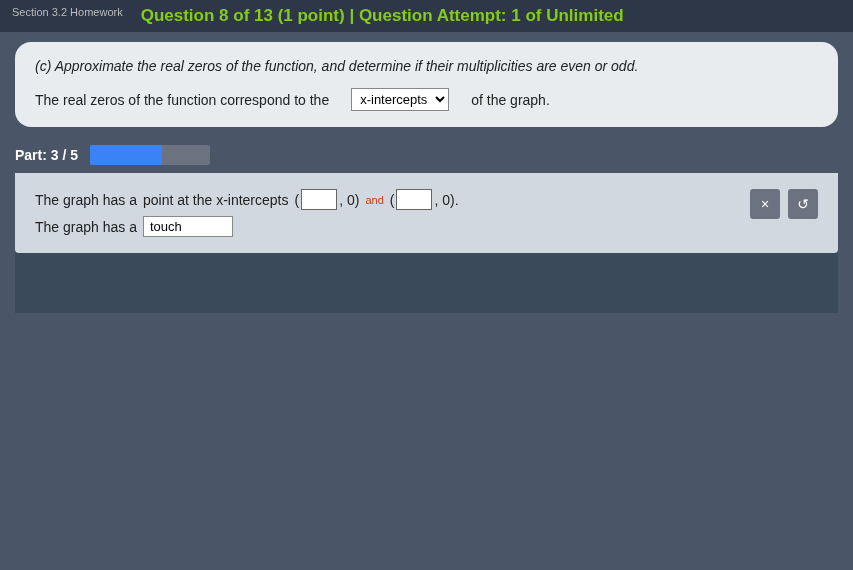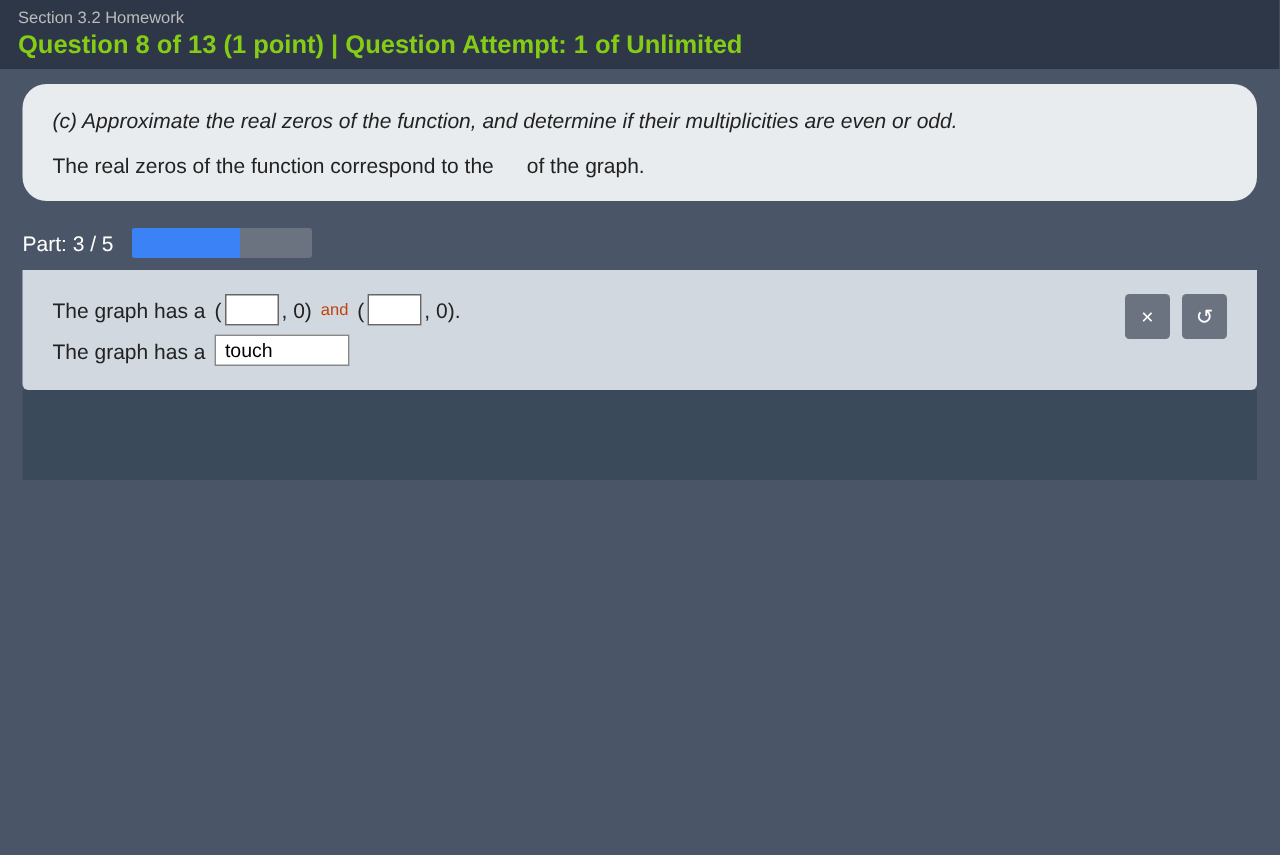--- a/index.html
+++ b/index.html
@@ -10,22 +10,22 @@
       height: 570px;
       overflow: hidden;
       position: relative;
     }
     .header {
       background: #2d3748;
       padding: 6px 12px;
       color: #ccc;
       font-size: 12px;
       display: flex;
-      flex-direction: column;
-      gap: 2px;
+      flex-direction: row;
+      gap: 18px;
     }
     .header-section {
       color: #bbb;
       font-size: 11px;
     }
     .header-question {
       color: #84cc16;
       font-size: 17px;
       font-weight: bold;
     }
@@ -61,21 +61,21 @@
       background: #4a5568;
       margin: 10px 0 0 0;
       padding: 8px 15px;
       display: flex;
       align-items: center;
       gap: 12px;
     }
     .part-label {
       color: #fff;
       font-size: 14px;
-      font-weight: normal;
+      font-weight: bold;
     }
     .progress-bar-bg {
       background: #6b7280;
       height: 20px;
       width: 120px;
       border-radius: 2px;
       overflow: hidden;
     }
     .progress-bar-fill {
       background: #3b82f6;
@@ -201,36 +201,41 @@
 
 <div class="header">
   <div class="header-section">Section 3.2 Homework</div>
   <div class="header-question">Question 8 of 13 (1 point)  |  Question Attempt: 1 of Unlimited</div>
 </div>
 
 <div class="main-content">
   <div class="question-text">(c) Approximate the real zeros of the function, and determine if their multiplicities are even or odd.</div>
   <div class="zeros-line">
     <span>The real zeros of the function correspond to the</span>
+    <select class="dropdown-select">
+      <option value="x-intercepts">x-intercepts</option>
+      <option value="y-intercepts">y-intercepts</option>
+    </select>
     <span>of the graph.</span>
   </div>
 </div>
 
 <div class="part-bar">
   <span class="part-label">Part: 3 / 5</span>
   <div class="progress-bar-bg">
     <div class="progress-bar-fill"></div>
   </div>
 </div>
 
 <div class="answer-section">
   <div class="row-with-buttons">
     <div class="lines-container">
       <div class="graph-line" style="margin-bottom: 0;">
         <span>The graph has a</span>
+        <span>point at the x-intercepts</span>
         <span class="intercept-box">
           <span>(</span>
           <input class="input-small" type="text" value="" style="">
           <span>, 0)</span>
         </span>
         <span class="and-text">and</span>
         <span class="intercept-box">
           <span>(</span>
           <input class="input-small" type="text" value="" style="">
           <span>, 0).</span>

